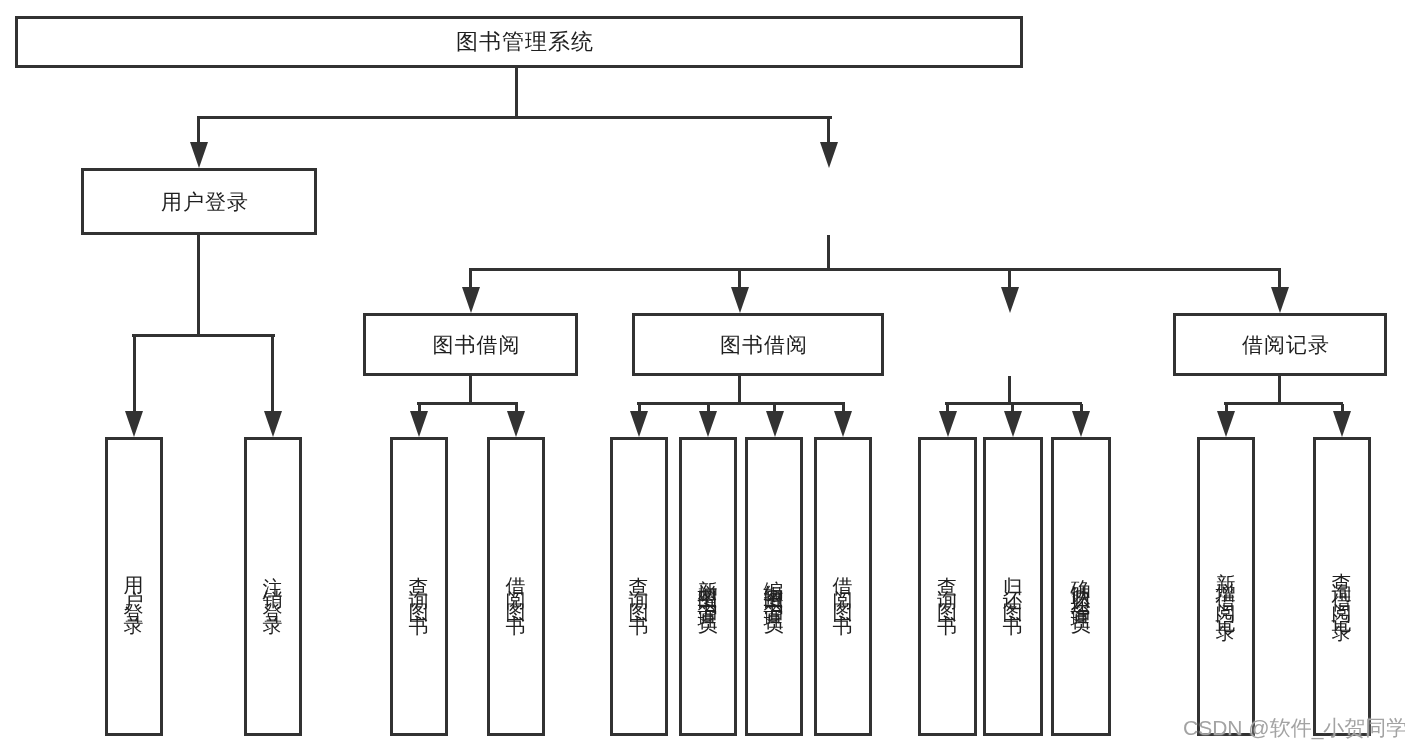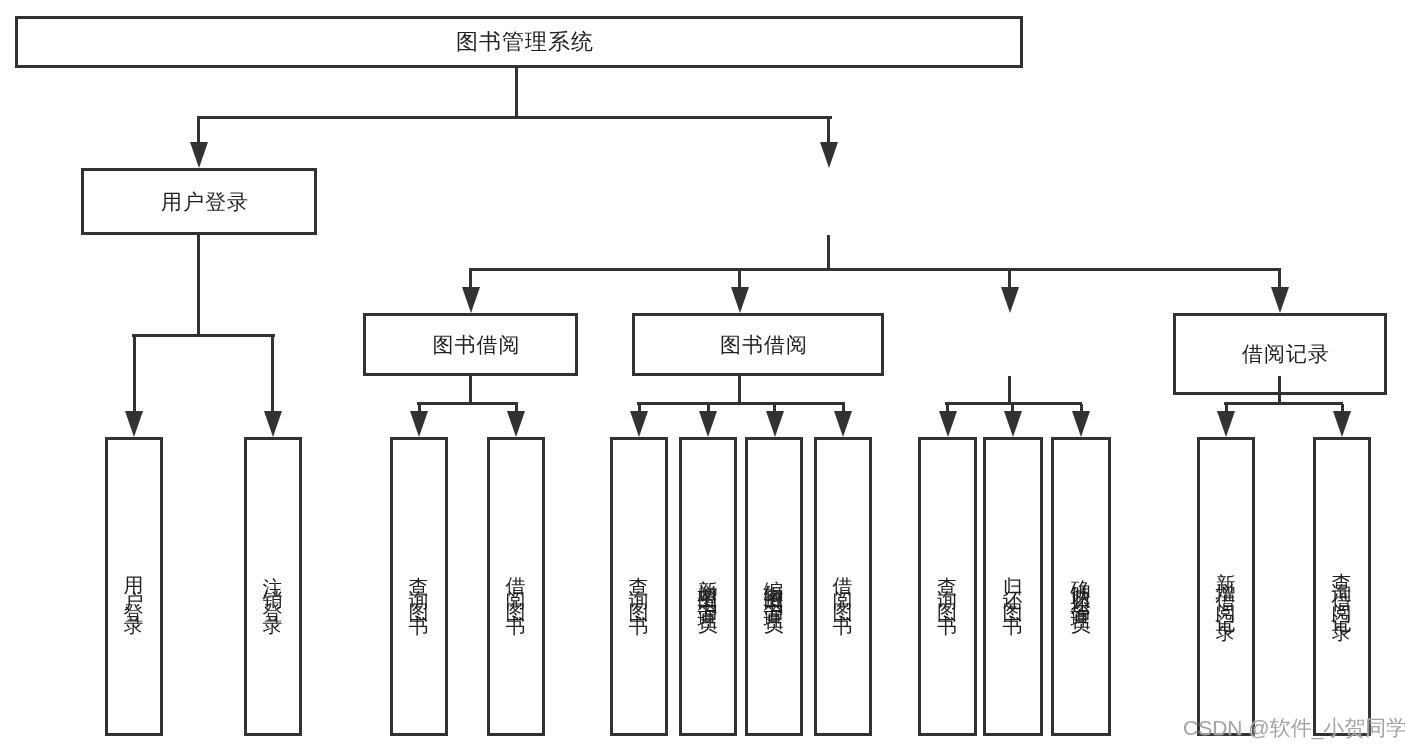--- a/index.html
+++ b/index.html
@@ -105,21 +105,21 @@
   <div class="tri" style="left:1001px; top:287px;"></div>
   <div class="line" style="left:1278px; top:270px; width:3px; height:18px;"></div>
   <div class="tri" style="left:1271px; top:287px;"></div>
 
   <div class="box" style="left:363px; top:313px; width:215px; height:63px;">
     <span>图书借阅</span>
   </div>
   <div class="box" style="left:632px; top:313px; width:252px; height:63px;">
     <span>图书借阅</span>
   </div>
-  <div class="box" style="left:1173px; top:313px; width:214px; height:82px;">
+  <div class="box" style="left:1173px; top:313px; width:214px; height:63px;">
     <span>借阅记录</span>
   </div>
 
   <div class="line" style="left:469px; top:376px; width:3px; height:28px;"></div>
   <div class="line" style="left:417px; top:402px; width:101px; height:3px;"></div>
   <div class="line" style="left:418px; top:404px; width:3px; height:8px;"></div>
   <div class="tri" style="left:410px; top:411px;"></div>
   <div class="line" style="left:515px; top:404px; width:3px; height:8px;"></div>
   <div class="tri" style="left:507px; top:411px;"></div>
 

